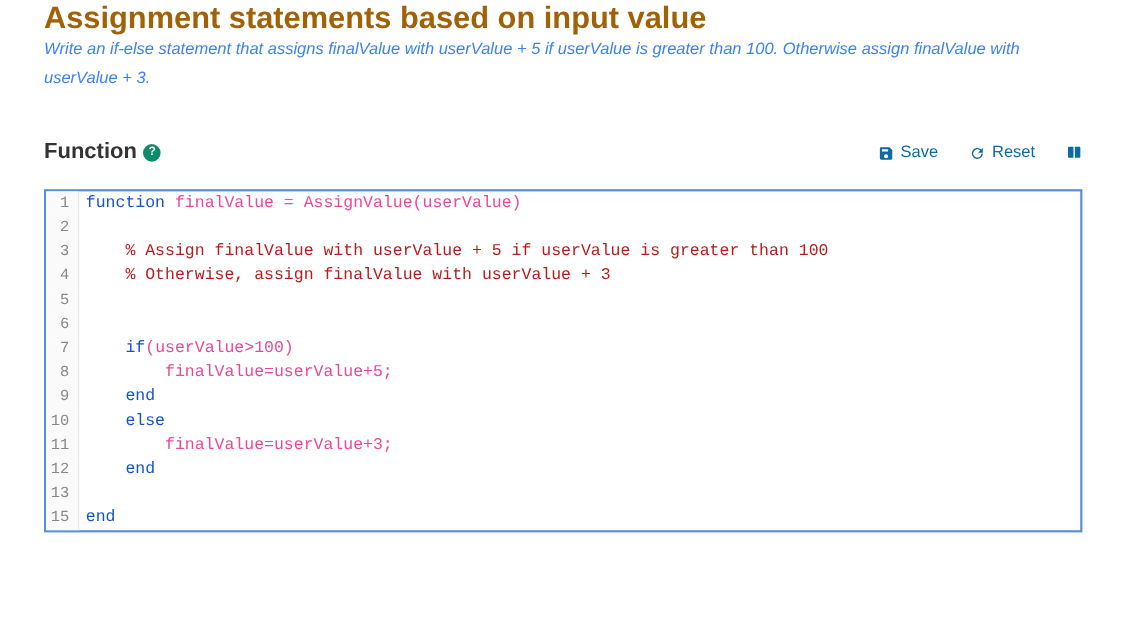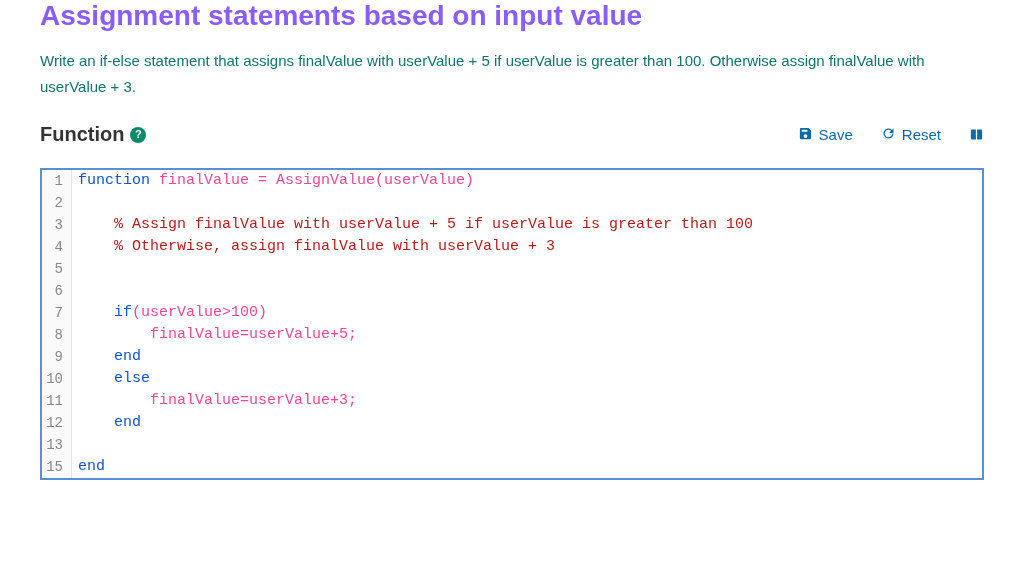--- a/index.html
+++ b/index.html
@@ -8,48 +8,49 @@
       background: #fff;
       color: #333;
       width: 1024px;
       height: 573px;
       overflow: hidden;
     }
     .container { padding: 0 40px; }
     .title {
       font-size: 28px;
       font-weight: 700;
-      color: #8b5cf6;
-      margin-bottom: 16px;
+      color: #a16207;
+      margin-bottom: 0;
     }
     .instructions {
       font-size: 15px;
       line-height: 1.7;
-      color: #0f766e;
-      margin-bottom: 24px;
+      color: #3b82f6;
+      margin-bottom: 44px;
       max-width: 920px;
+      font-style: italic;
     }
     .section-header {
       display: flex;
       align-items: center;
       justify-content: space-between;
       margin-bottom: 22px;
     }
     .section-title-wrap { display: flex; align-items: center; gap: 6px; }
     .section-title { font-size: 20px; font-weight: 700; color: #333; }
     .help-badge {
       width: 16px; height: 16px; border-radius: 50%;
       background: #0d8a6a; color: #fff;
       font-size: 11px; font-weight: 700;
       display: inline-flex; align-items: center; justify-content: center;
       line-height: 1;
     }
     .toolbar { display: flex; align-items: center; gap: 28px; }
     .tool-link {
-      display: inline-flex; align-items: flex-start; gap: 6px;
+      display: inline-flex; align-items: flex-end; gap: 6px;
       color: #0d6aa8; font-size: 15px; cursor: pointer;
       text-decoration: none;
     }
     .tool-link svg { width: 15px; height: 15px; fill: #0d6aa8; }
     .editor {
       border: 2px solid #5a8fd6;
       background: #fff;
       font-family: Consolas, "Courier New", monospace;
       font-size: 15px;
     }

